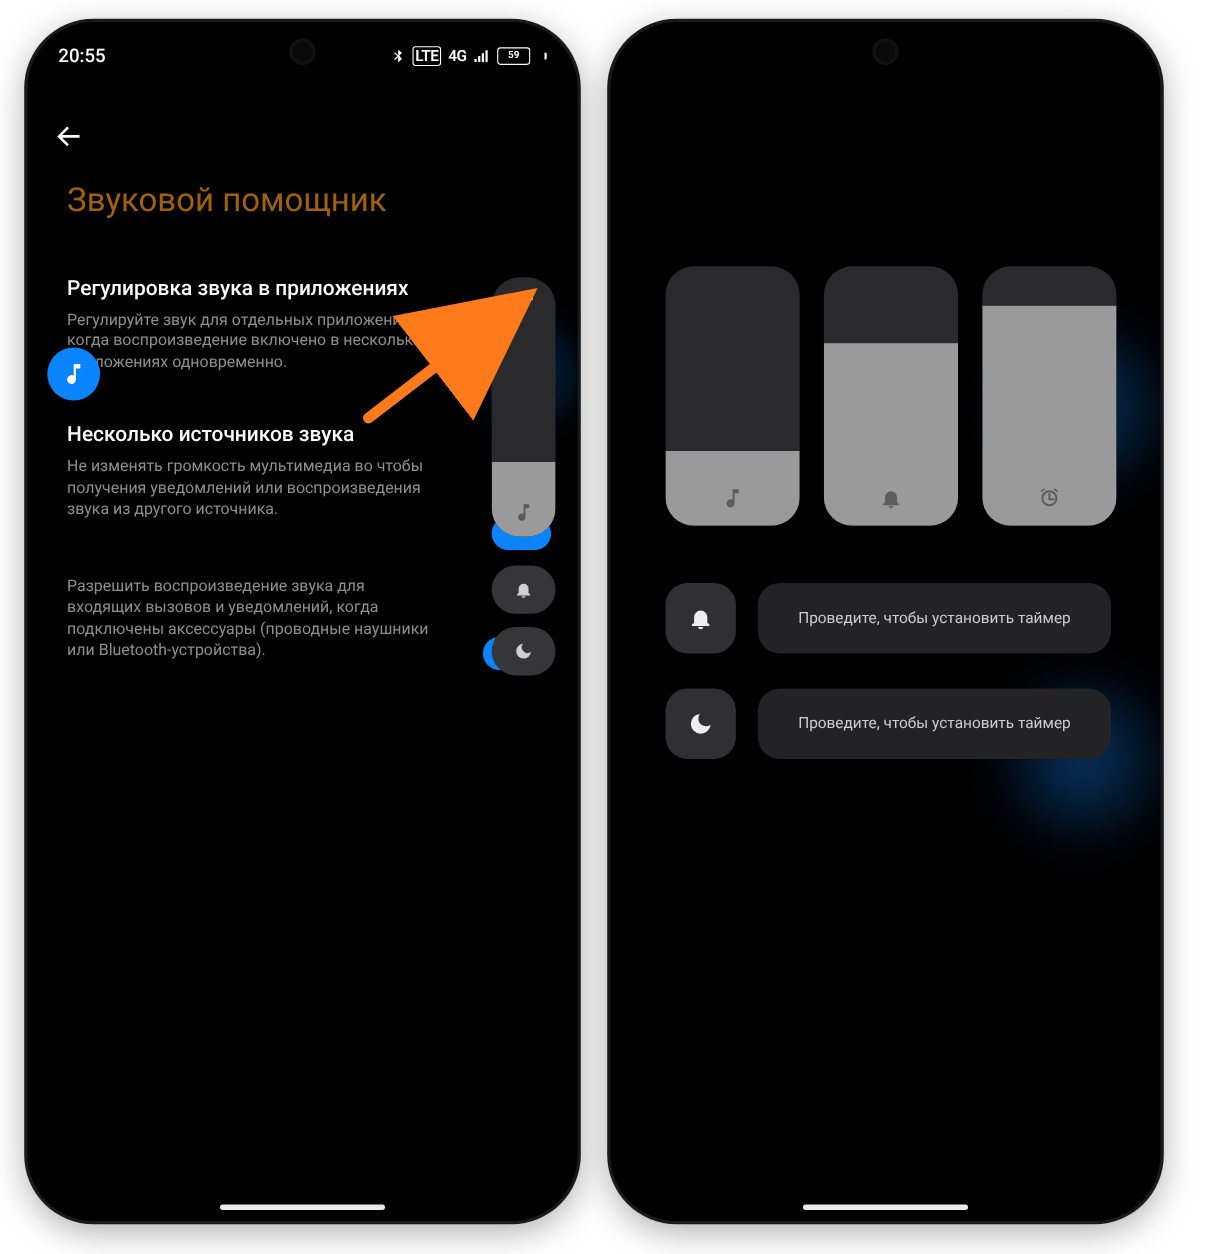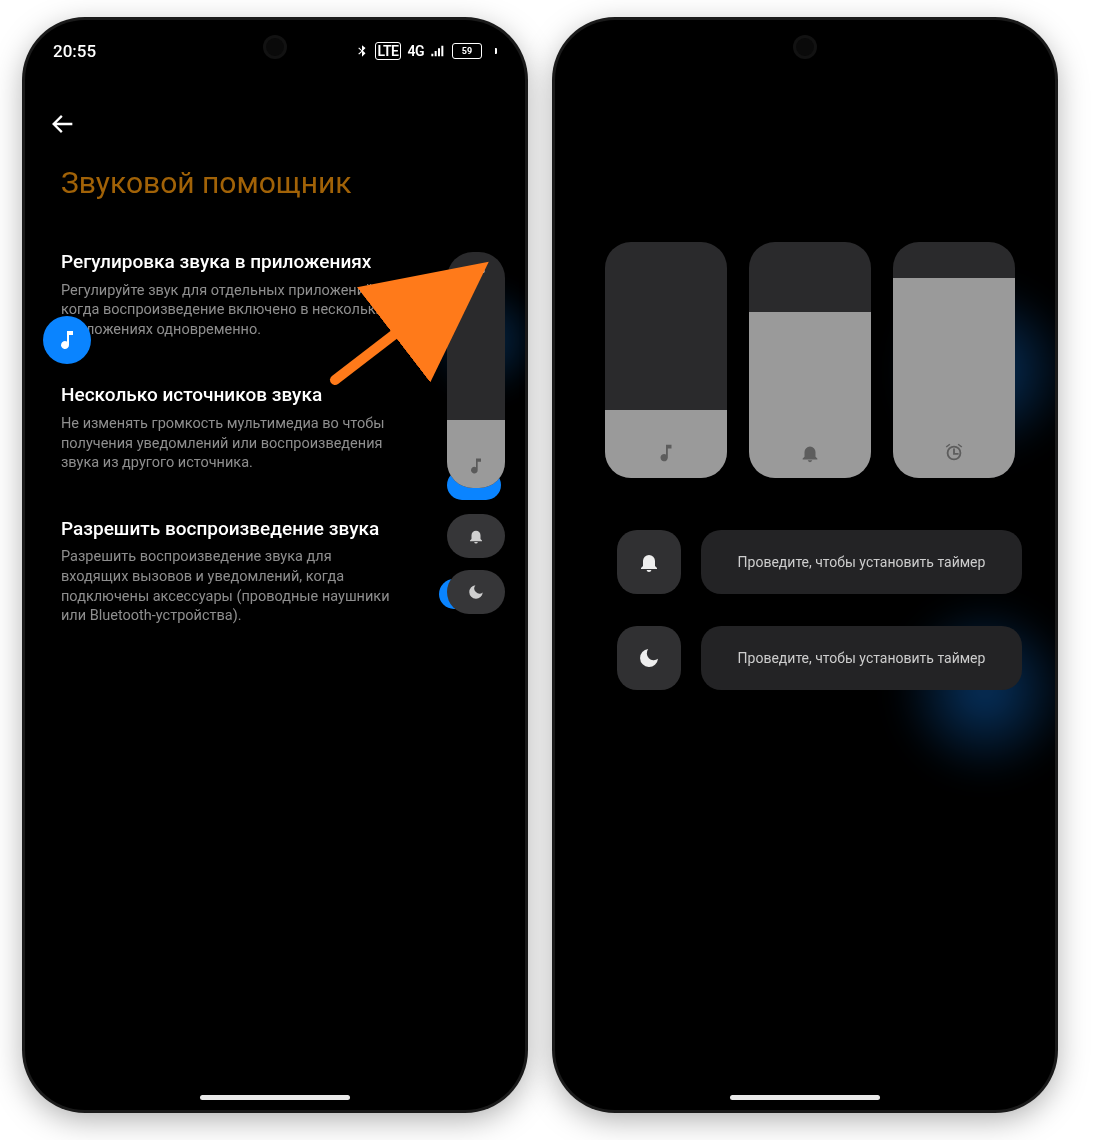--- a/index.html
+++ b/index.html
@@ -131,21 +131,21 @@
   .slider  { width:122px; height:236px; border-radius:26px; background:#2a2a2c;
              display:flex; flex-direction:column; overflow:hidden; }
   .slider .dark { flex:0 0 auto; }
   .slider .fill { flex:1; background:#9a9a9a; position:relative; }
   .slider .fill svg { position:absolute; bottom:14px; left:50%; transform:translateX(-50%);
                       fill:#5d5d5d; width:22px; height:22px; }
   .slider.s1 .dark { height:168px; }
   .slider.s2 .dark { height:70px;  }
   .slider.s3 .dark { height:36px;  }
 
-  .swipe-row { position:absolute; left:62px; display:flex; gap:20px; align-items:center; width:405px; }
+  .swipe-row { position:absolute; left:50px; display:flex; gap:20px; align-items:center; width:405px; }
   .swipe-row.r1 { top:510px; }
   .swipe-row.r2 { top:606px; }
   .iconbox { width:64px; height:64px; border-radius:20px; background:#303032;
              display:flex; align-items:center; justify-content:center; }
   .iconbox svg { fill:#eeeeee; width:24px; height:24px; }
   .swipe-pill { flex:1; height:64px; border-radius:20px; background:#232325;
                 display:flex; align-items:center; justify-content:center;
                 color:#cdcdcd; font-size:14px; }
 
 </style>
@@ -196,21 +196,20 @@
   <div class="settings">
     <div class="setting s1">
       <div class="stitle">Регулировка звука в приложениях</div>
       <div class="sdesc">Регулируйте звук для отдельных приложений, когда воспроизведение включено в нескольких приложениях одновременно.</div>
     </div>
     <div class="setting s2">
       <div class="stitle">Несколько источников звука</div>
       <div class="sdesc">Не изменять громкость мультимедиа во чтобы получения уведомлений или воспроизведения звука из другого источника.</div>
     </div>
     <div class="setting s3">
-      <div class="stitle">Разрешить воспроизведение звука</div>
       <div class="sdesc">Разрешить воспроизведение звука для входящих вызовов и уведомлений, когда подключены аксессуары (проводные наушники или Bluetooth-устройства).</div>
       <div class="toggle"></div>
     </div>
   </div>
 
   <div class="toggle-peek"></div>
 
   <div class="vpanel">
     <div class="dots">•••</div>
     <div class="dark"></div>

